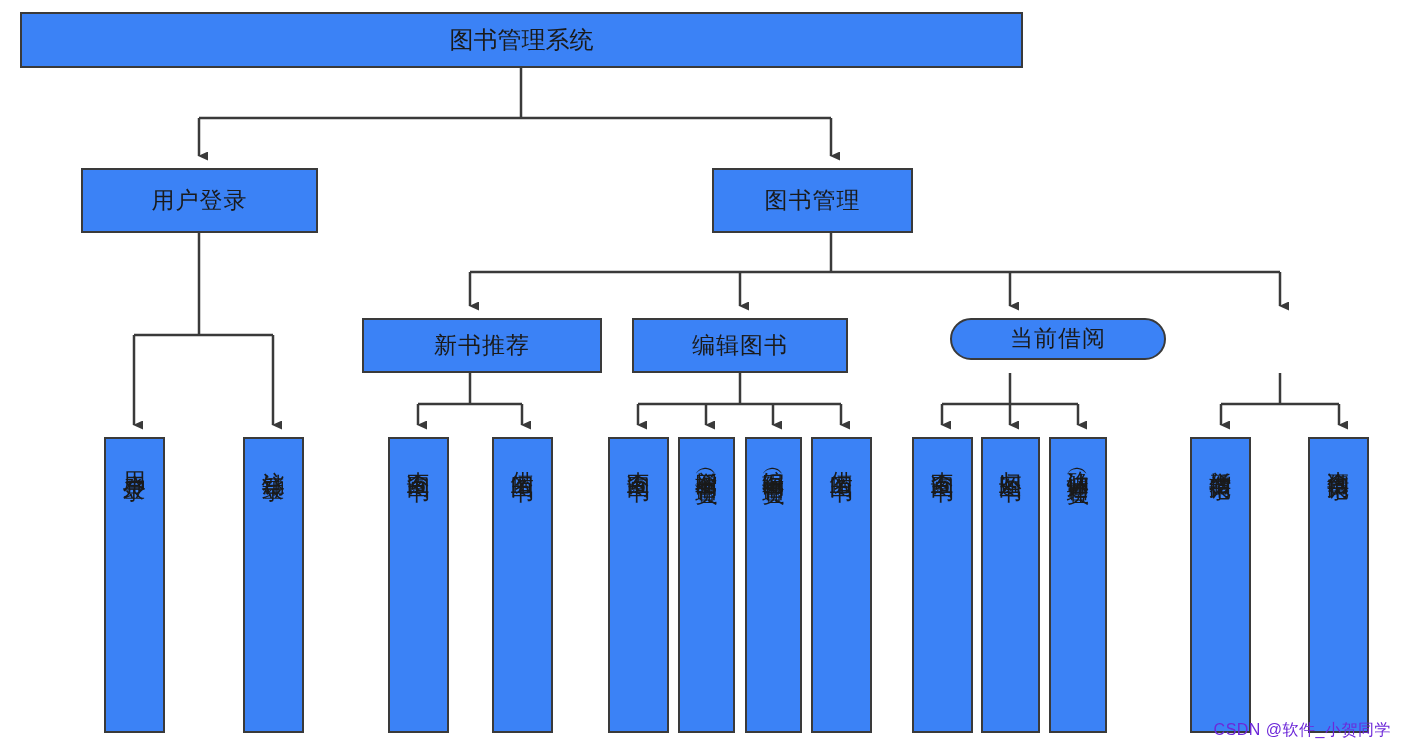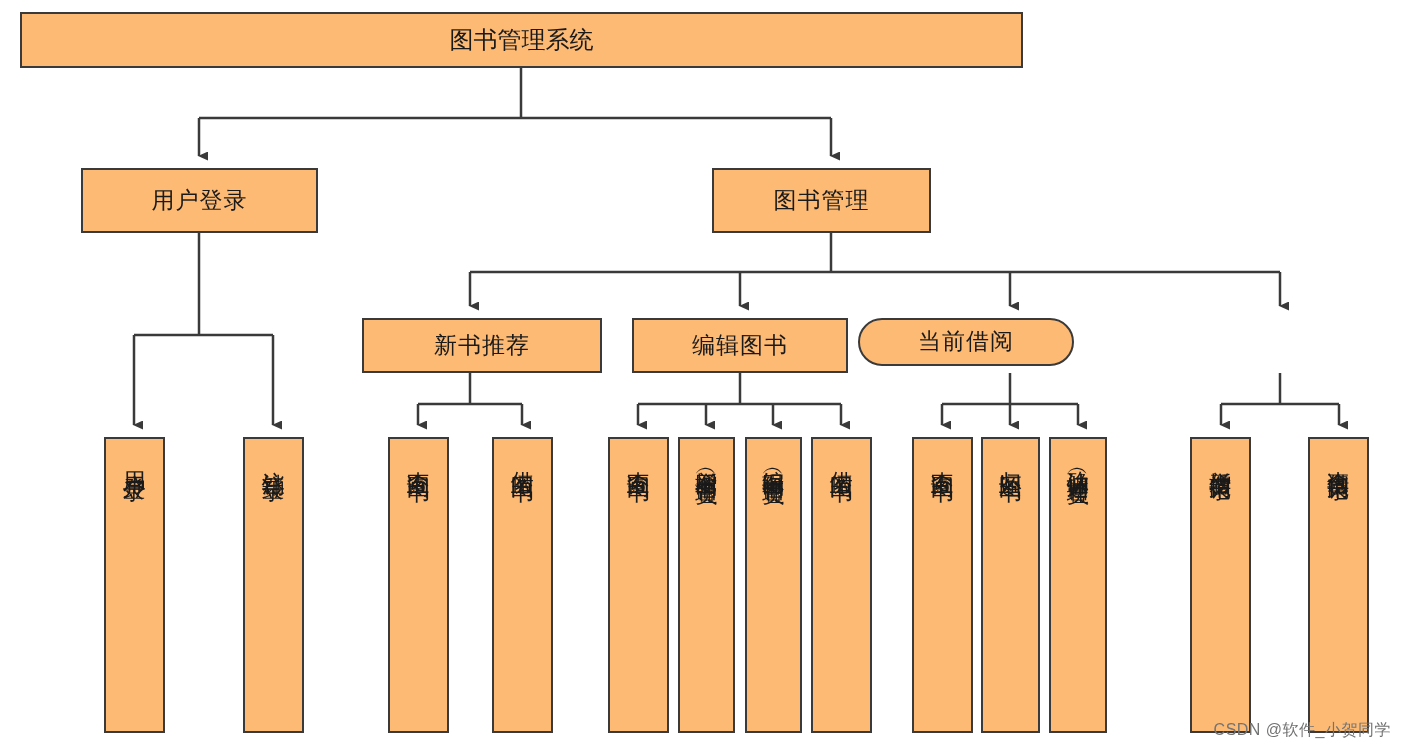--- a/index.html
+++ b/index.html
@@ -22,21 +22,21 @@
     position: absolute;
     left: 0;
     top: 0;
     width: 1405px;
     height: 747px;
     pointer-events: none;
   }
   .node {
     position: absolute;
     box-sizing: border-box;
-    background: #fdba74;
+    background: #3b82f6;
     border: 2.5px solid #3a3a3a;
     display: flex;
     align-items: center;
     justify-content: center;
     color: #1a1a1a;
   }
   .node.horiz {
     font-size: 23px;
     letter-spacing: 1px;
     line-height: 1.2;
@@ -60,21 +60,21 @@
   }
   .leaf-tall .vtext {
     font-size: 22px;
     letter-spacing: 2px;
   }
   .watermark {
     position: absolute;
     right: 14px;
     bottom: 6px;
     font-size: 16px;
-    color: #737373;
+    color: #6d28d9;
     letter-spacing: 0.5px;
     white-space: nowrap;
     user-select: none;
   }
 </style>
 </head>
 <body>
 
 <div id="diagram-root">
 
@@ -130,33 +130,33 @@
   </svg>
 
   <div class="node root" style="left:20px; top:12px; width:1003px; height:56px;">
     <span>图书管理系统</span>
   </div>
 
   <div class="node horiz" style="left:81px; top:168px; width:237px; height:65px;">
     <span>用户登录</span>
   </div>
 
-  <div class="node horiz" style="left:712px; top:168px; width:219px; height:65px;">
+  <div class="node horiz" style="left:712px; top:168px; width:201px; height:65px;">
     <span>图书管理</span>
   </div>
 
   <div class="node horiz" style="left:362px; top:318px; width:240px; height:55px;">
     <span>新书推荐</span>
   </div>
 
   <div class="node horiz" style="left:632px; top:318px; width:216px; height:55px;">
     <span>编辑图书</span>
   </div>
 
-  <div class="node horiz" style="left:858px; top:318px; width:216px; height:48px;border-radius:25px;">
+  <div class="node horiz" style="left:950px; top:318px; width:216px; height:42px;border-radius:25px;">
     <span>当前借阅</span>
   </div>
 
 
   <div class="node leaf" style="left:104px; top:437px; width:61px; height:296px;">
     <span class="vtext">用户登录</span>
   </div>
 
   <div class="node leaf" style="left:243px; top:437px; width:61px; height:296px;">
     <span class="vtext">注销登录</span>

